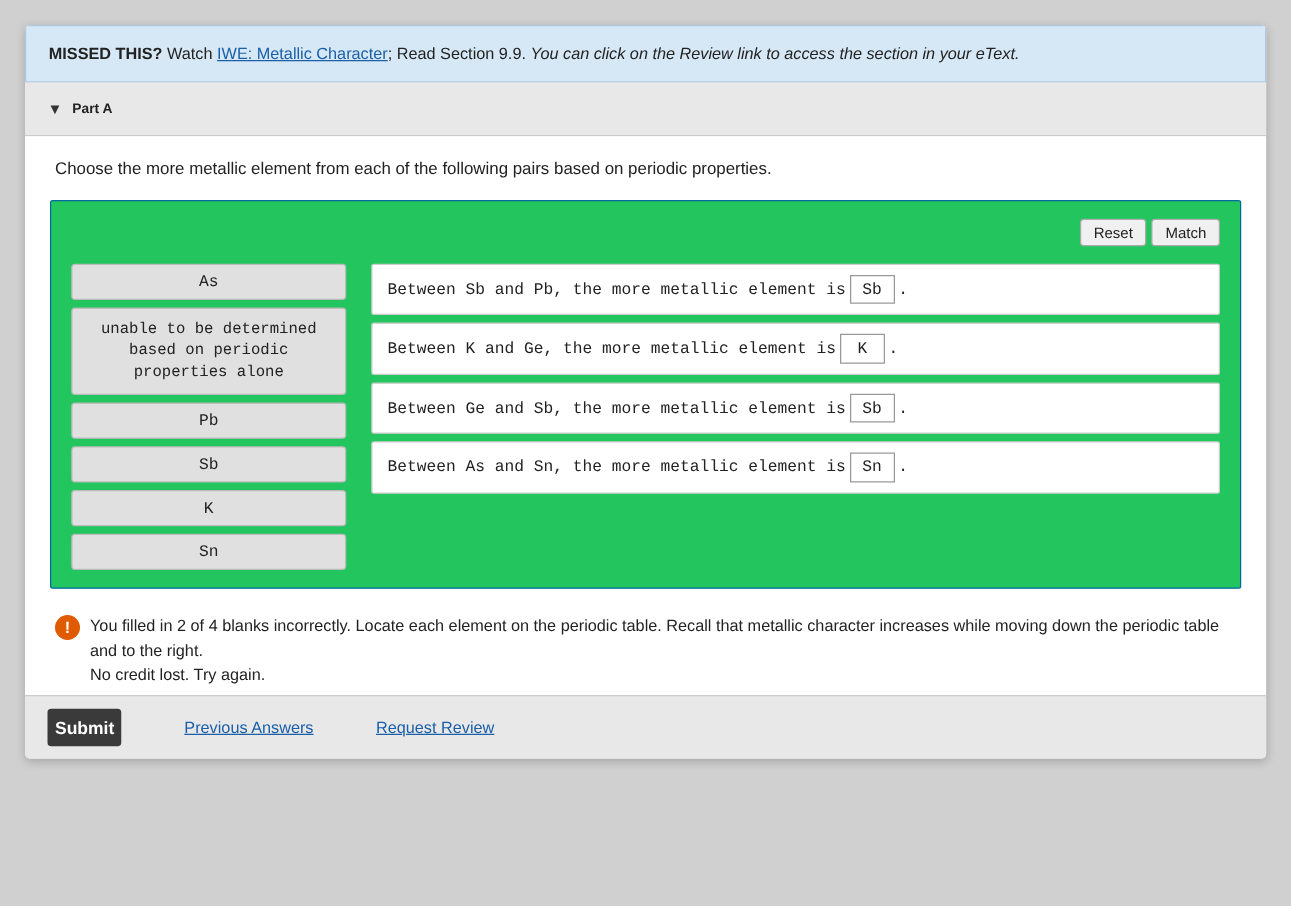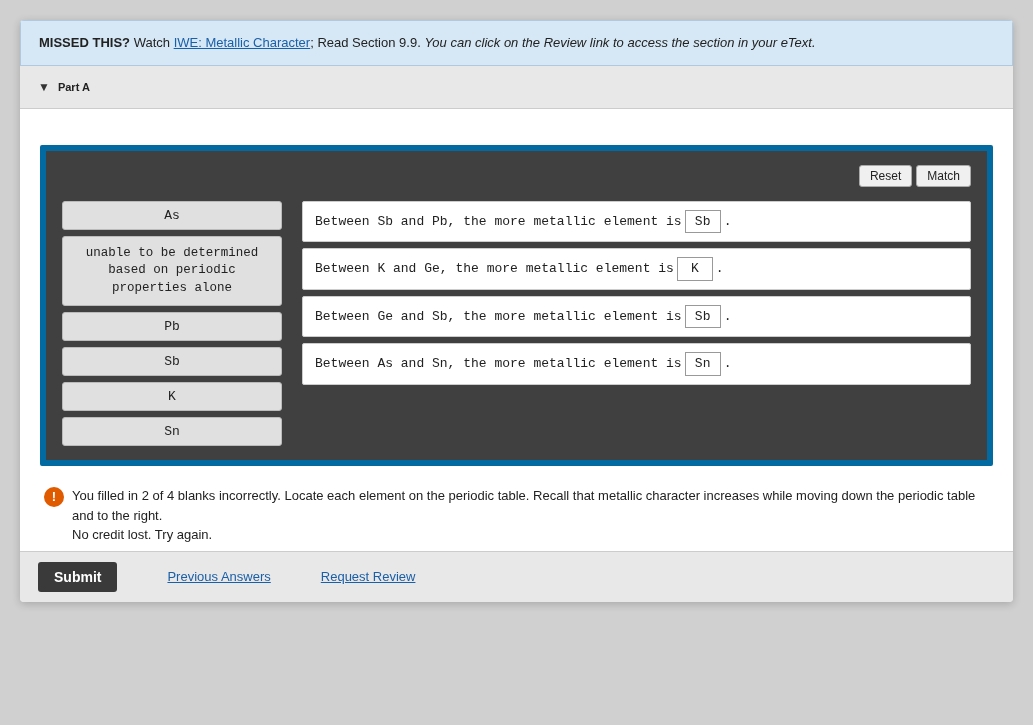--- a/index.html
+++ b/index.html
@@ -63,22 +63,22 @@
       padding: 18px 24px 8px 24px;
       font-size: 13.5px;
       color: #222;
     }
     .instructions .bold-line {
       font-weight: bold;
       margin-top: 4px;
     }
     .exercise-box {
       margin: 10px 20px 10px 20px;
-      border: 6px solid #0369a1;
-      background: #404040;
+      border: 1px solid #0369a1;
+      background: #22c55e;
       border-radius: 2px;
       padding: 14px 16px;
     }
     .reset-help-row {
       display: flex;
       justify-content: flex-end;
       gap: 4px;
       margin-bottom: 14px;
     }
     .btn-reset, .btn-help {
@@ -179,21 +179,21 @@
       padding: 10px 18px;
       display: flex;
       align-items: center;
       gap: 18px;
     }
     .btn-submit {
       background: #3a3a3a;
       color: #fff;
       border: none;
       border-radius: 3px;
-      padding: 7px 16px;
+      padding: 7px 6px;
       font-size: 14px;
       font-weight: bold;
       cursor: pointer;
     }
     .link-prev, .link-request {
       color: #1a5fa8;
       text-decoration: underline;
       font-size: 13px;
       cursor: pointer;
       background: none;
@@ -214,20 +214,21 @@
     <span class="italic-text">You can click on the Review link to access the section in your eText.</span>
   </div>
 
   <div class="part-a-header">
     <span class="chevron-icon">▼</span>
     <span class="part-a-label">Part A</span>
   </div>
 
   <div class="main-content">
     <div class="instructions">
+      <div>Choose the more metallic element from each of the following pairs based on periodic properties.</div>
     </div>
 
     <div class="exercise-box">
       <div class="reset-help-row">
         <button class="btn-reset">Reset</button>
         <button class="btn-help">Match</button>
       </div>
 
       <div class="match-area">
 

